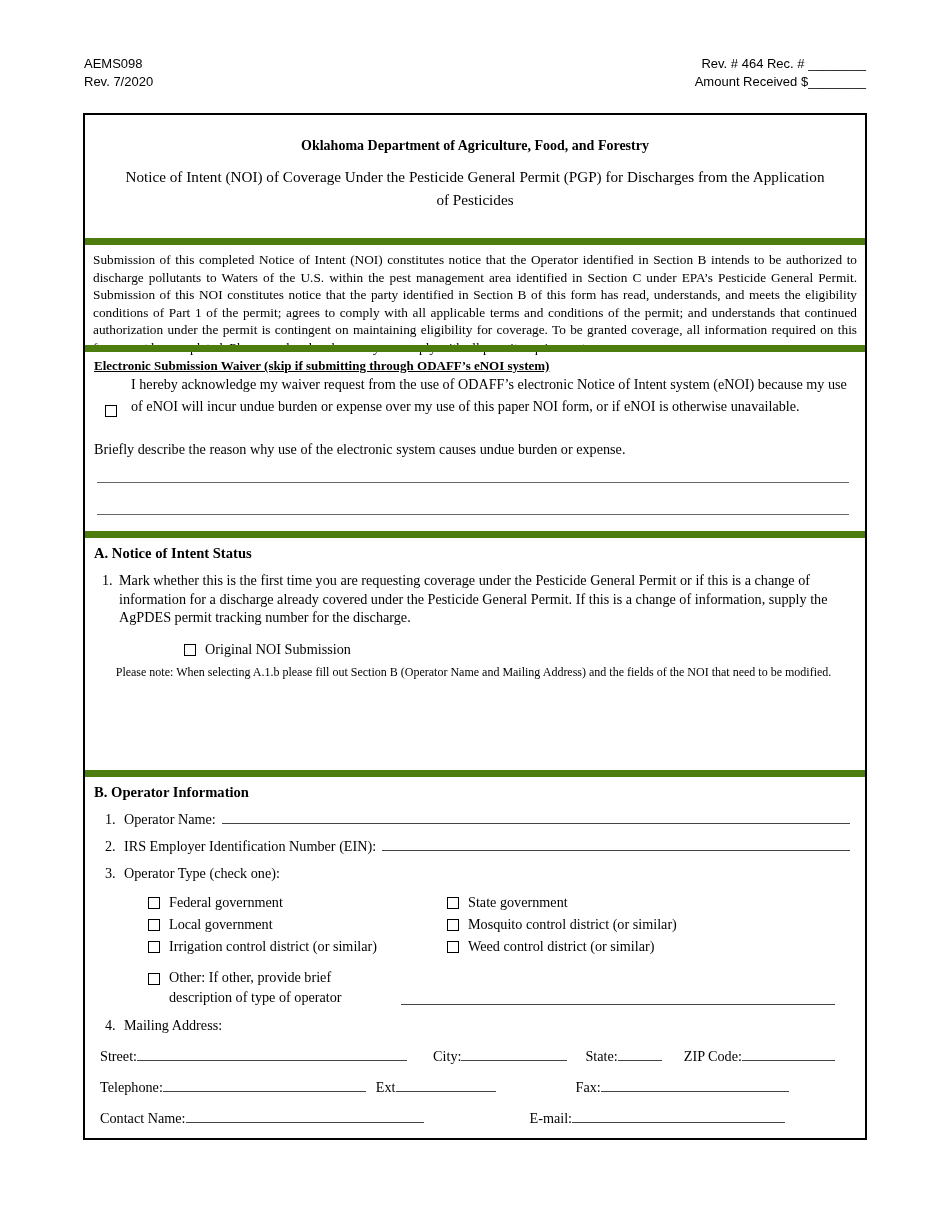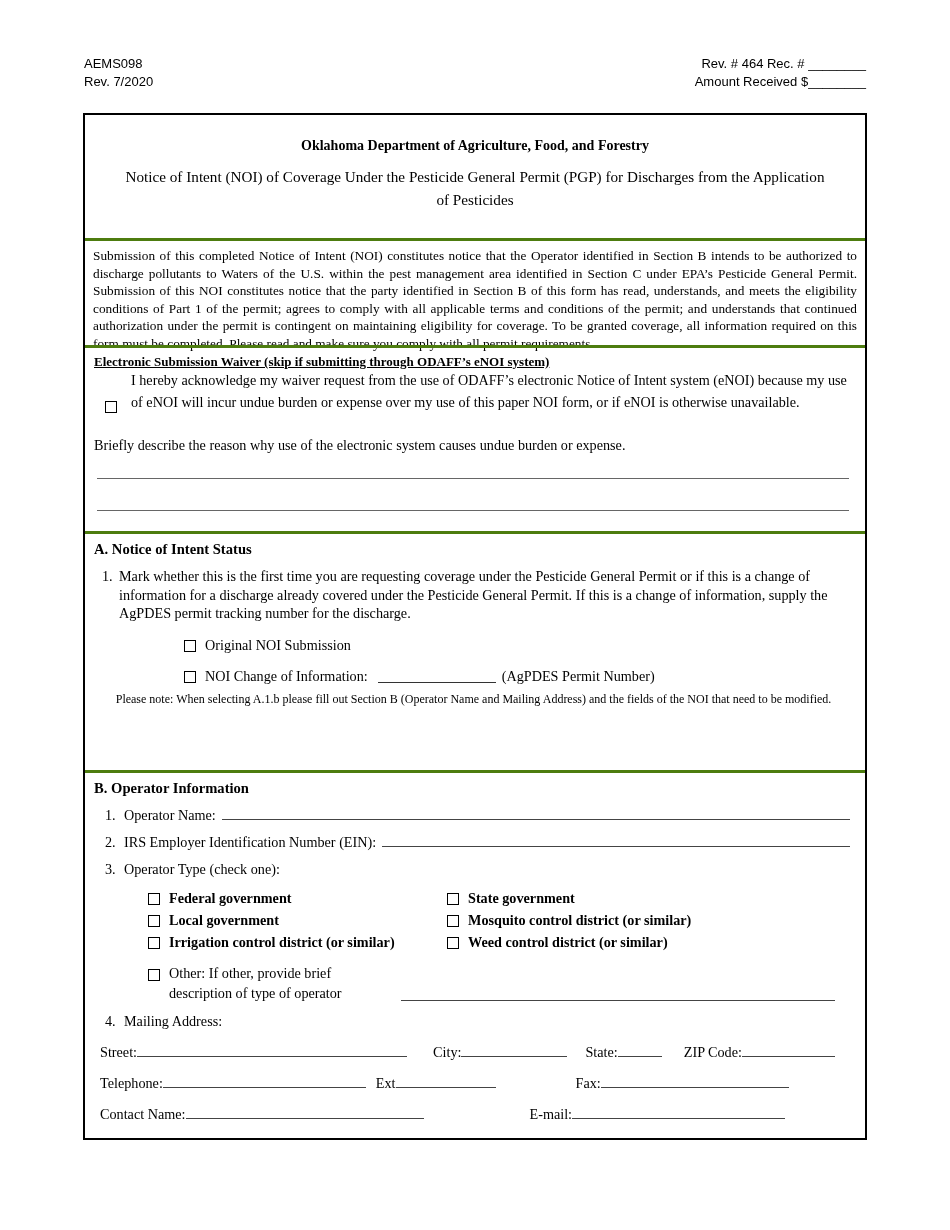--- a/index.html
+++ b/index.html
@@ -16,21 +16,21 @@
     position:absolute; right:84px; top:55px; text-align:right;
     font-family:Liberation Sans, sans-serif; font-size:13px; line-height:18px;
   }
   
   .form-box {
     position:absolute; left:83px; top:113px; width:784px; height:1027px;
     border:2px solid #000; box-sizing:border-box;
     display:flex; flex-direction:column;
   }
   .sec { box-sizing:border-box; }
-  .sec + .sec { border-top:3px solid #4d7c0f; }
+  .sec + .sec { border-top:7px solid #4d7c0f; }
 
   
   .sec-title { height:123px; text-align:center; padding-top:23px; }
   .agency-title { font-size:14px; font-weight:bold; }
   .form-title { font-size:15.2px; line-height:23px; max-width:712px; margin:11px auto 0; }
 
   
   .sec-intro { height:107px; padding:6px 8px 0 8px; }
   .intro-text { font-size:13.3px; line-height:17.6px; text-align:justify; }
 
@@ -63,21 +63,21 @@
   .note-text { font-size:12px; line-height:19px; margin-top:5px; padding-right:2px;text-align:center; }
 
   
   .sec-b { flex:1; padding:7px 13px 0 9px; }
   .b-item { display:flex; align-items:baseline; margin-left:11px; margin-top:9px; font-size:14.2px; line-height:18px; }
   .b-item .num-label { width:19px; }
   .fill-line { border-bottom:1.3px solid #444; height:13px; }
   .grow-line { flex:1; margin-left:6px; margin-right:2px; }
   .type-grid {
     display:grid; grid-template-columns:299px 1fr; row-gap:5px;
-    margin:12px 0 0 54px; font-size:14.2px;font-weight:bold;
+    margin:12px 0 0 54px; font-size:14.2px;
   }
   .type-cell { display:flex; align-items:center; }
   .type-cell .cb { margin-right:9px; margin-top:1px; }
   .other-row { display:flex; margin:13px 0 0 54px; font-size:14.2px; }
   .other-row .cb { margin-top:5px; margin-right:9px; }
   .other-lines { line-height:19.5px; width:232px; }
   .other-blank { flex:1; align-self:flex-end; margin:0 17px 2px 0; border-bottom:1.3px solid #444; height:13px; }
   .addr-row { display:flex; align-items:baseline; margin-left:6px; margin-top:13px; font-size:14.2px; }
   .addr-row .lbl { white-space:nowrap; }
   .w270 { width:270px; } .w106 { width:106px; } .w44 { width:44px; } .w93 { width:93px; }
@@ -126,26 +126,20 @@
     <div class="sec sec-a">
       <div class="sec-heading">A.  Notice of Intent Status</div>
       <div class="num-item">
         <span class="num-label">1.</span>
         <span class="num-body">Mark whether this is the first time you are requesting coverage under the Pesticide General Permit or if this is a change of information for a discharge already covered under the Pesticide General Permit. If this is a change of information, supply the AgPDES permit tracking number for the discharge.</span>
       </div>
       <div class="a-option">
         <span class="cb"></span>
         <span>Original NOI Submission</span>
       </div>
-      <div class="a-option">
-        <span class="cb"></span>
-        <span>NOI Change of Information:</span>
-        <span class="inline-blank permit-blank"></span>
-        <span>(AgPDES Permit Number)</span>
-      </div>
       <div class="note-text">Please note:  When selecting A.1.b please fill out Section B (Operator Name and Mailing Address) and the fields of the NOI that need to be modified.</div>
     </div>
 
     <div class="sec sec-b">
       <div class="sec-heading">B.  Operator Information</div>
 
       <div class="b-item">
         <span class="num-label">1.</span>
         <span class="lbl">Operator Name:</span>
         <span class="fill-line grow-line"></span>

